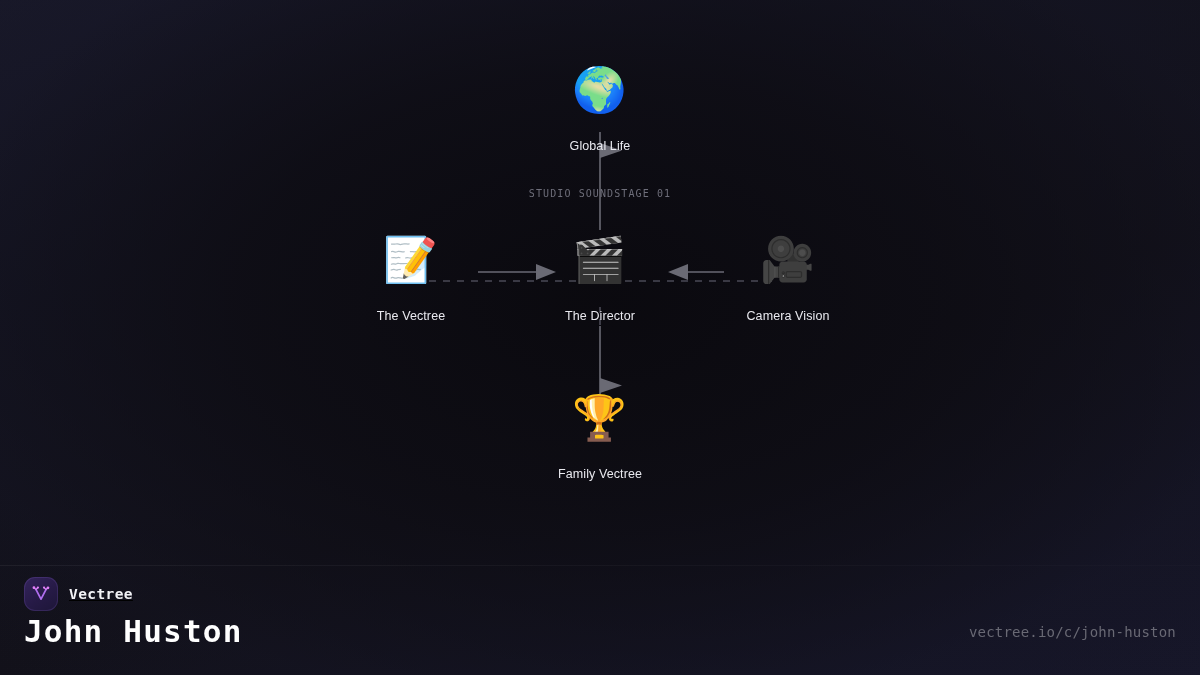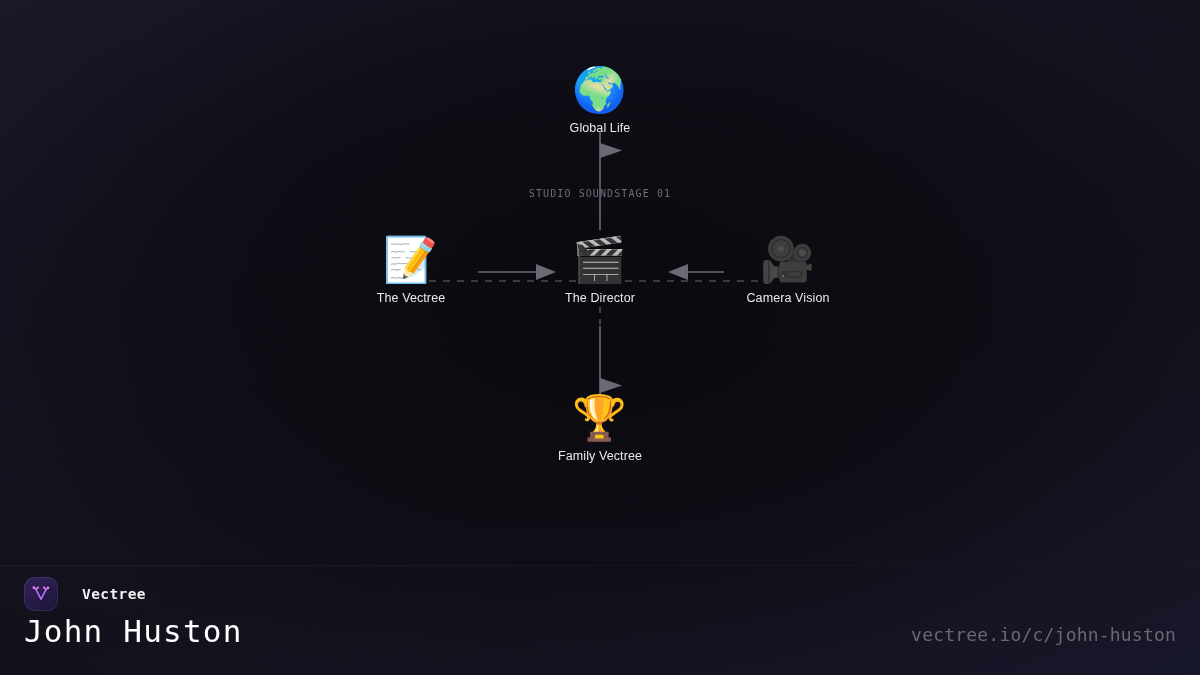--- a/index.html
+++ b/index.html
@@ -62,21 +62,21 @@
     display: block;
     height: 56px;
   }
 
   .node-emoji.mono {
     filter: grayscale(1) brightness(0.78);
   }
 
   .node-label {
     display: block;
-    margin-top: 2px;
+    margin-top: 20px;
     font-size: 12.5px;
     line-height: 16px;
     color: #e9e9ef;
     letter-spacing: 0.1px;
   }
 
   
   .edge-label {
     position: absolute;
     transform: translateX(-50%);
@@ -108,21 +108,22 @@
     top: 566px;
     bottom: 0;
   }
 
   .brand-row {
     position: absolute;
     left: 24px;
     top: 11px;
     display: flex;
     align-items: center;
-    gap: 24px;
+    gap: 11px;
+    text-decoration: underline;
   }
 
   .brand-logo {
     width: 34px;
     height: 34px;
     border-radius: 11px;
     background: linear-gradient(145deg, #34245c 0%, #261a46 55%, #1d1638 100%);
     display: flex;
     align-items: center;
     justify-content: center;
@@ -136,32 +137,32 @@
     color: #f2f2f6;
     letter-spacing: 0.4px;
   }
 
   .person-title {
     position: absolute;
     left: 24px;
     top: 47px;
     font-family: "DejaVu Sans Mono", "Liberation Mono", monospace;
     font-size: 31px;
-    font-weight: normal;
+    font-weight: bold;
     color: #ffffff;
     letter-spacing: 1.2px;
     white-space: nowrap;
   }
 
   .footer-url {
     position: absolute;
     right: 24px;
     top: 58px;
     font-family: "DejaVu Sans Mono", "Liberation Mono", monospace;
-    font-size: 18px;
+    font-size: 14px;
     color: #696974;
     letter-spacing: 0.2px;
     white-space: nowrap;
   }
 </style>
 </head>
 <body>
 
 <div class="bg-vignette"></div>
 

